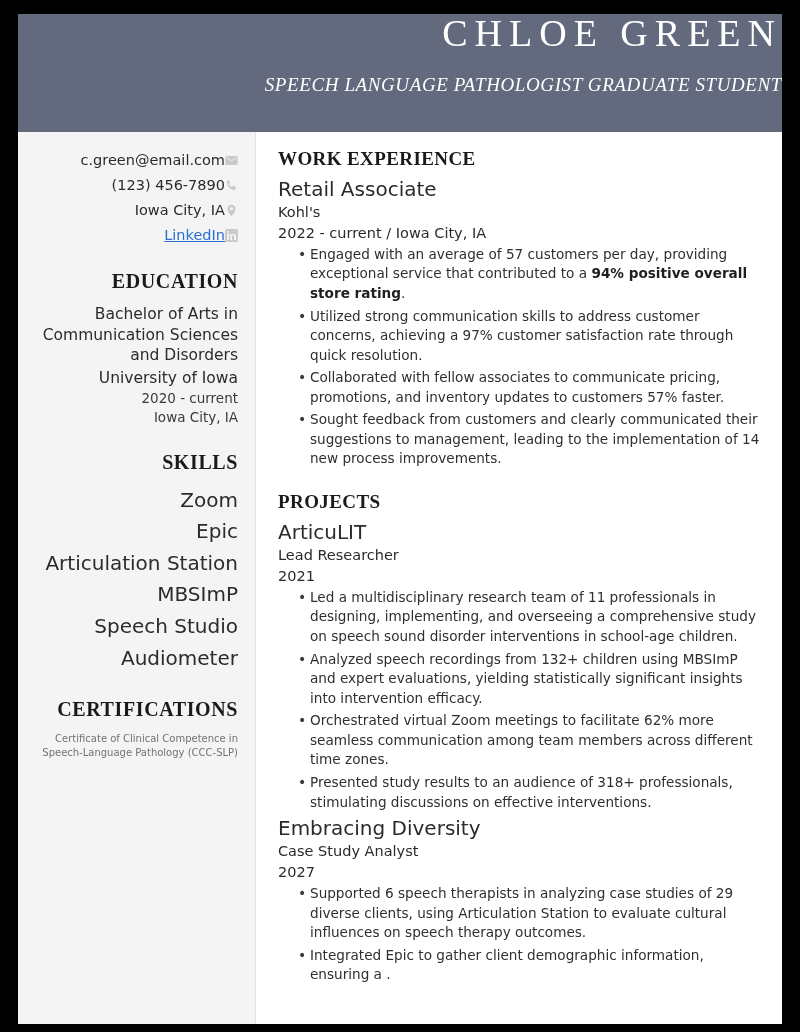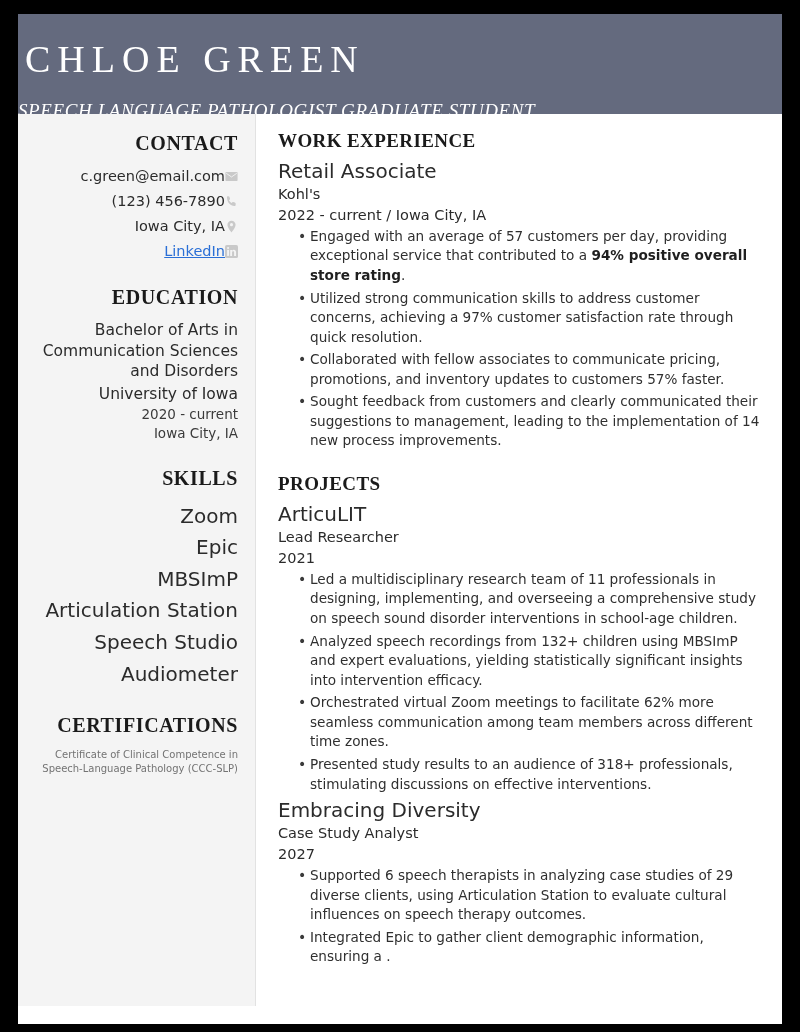--- a/index.html
+++ b/index.html
@@ -18,24 +18,23 @@
     left: 18px;
     top: 14px;
     width: 764px;
     height: 1010px;
     background: #ffffff;
     overflow: hidden;
   }
   
   #header-band {
     background: #646a7e;
-    height: 100px;
+    height: 118px;
     box-sizing: border-box;
-    padding-top: 26px;
-    text-align: left;
+    text-align: right;
   }
   #candidate-name {
     font-family: "Liberation Serif", "DejaVu Serif", serif;
     color: #ffffff;
     font-size: 38px;
     letter-spacing: 7px;
     line-height: 1;
     margin: 0;
     font-weight: 400;
     padding-left: 7px;
@@ -192,21 +191,20 @@
   <div id="header-band">
     <h1 id="candidate-name">CHLOE GREEN</h1>
     <div id="candidate-subtitle">SPEECH LANGUAGE PATHOLOGIST GRADUATE STUDENT</div>
   </div>
 
   <div id="columns">
 
     <aside id="sidebar">
 
       <div class="side-block">
-        <div class="side-heading">CONTACT</div>
         <div id="contact-list">
             <div class="contact-row">
               <span>c.green@email.com</span>
               <span class="contact-icon">
                 <svg viewBox="0 0 16 16" width="13" height="13">
                   <rect x="0.5" y="2.5" width="15" height="11" rx="1" fill="currentColor"></rect>
                   <path d="M1.5 4 L8 8.6 L14.5 4" fill="none" stroke="#f4f4f4" stroke-width="1.1"></path>
                 </svg>
               </span>
             </div>
@@ -247,22 +245,22 @@
         <div class="edu-school">University of Iowa</div>
         <div class="edu-meta">2020 - current</div>
         <div class="edu-meta">Iowa City, IA</div>
       </div>
 
       <div class="side-block">
         <div class="side-heading">SKILLS</div>
         <div id="skills-list">
             <div class="skill-item">Zoom</div>
             <div class="skill-item">Epic</div>
+            <div class="skill-item">Articulation Station</div>
             <div class="skill-item">MBSImP</div>
-            <div class="skill-item">Articulation Station</div>
             <div class="skill-item">Speech Studio</div>
             <div class="skill-item">Audiometer</div>
           </div>
       </div>
 
       <div class="side-block">
         <div class="side-heading">CERTIFICATIONS</div>
         <div id="certifications-list">
             <div class="cert-item">Certificate of Clinical Competence in Speech-Language Pathology (CCC-SLP)</div>
           </div>

